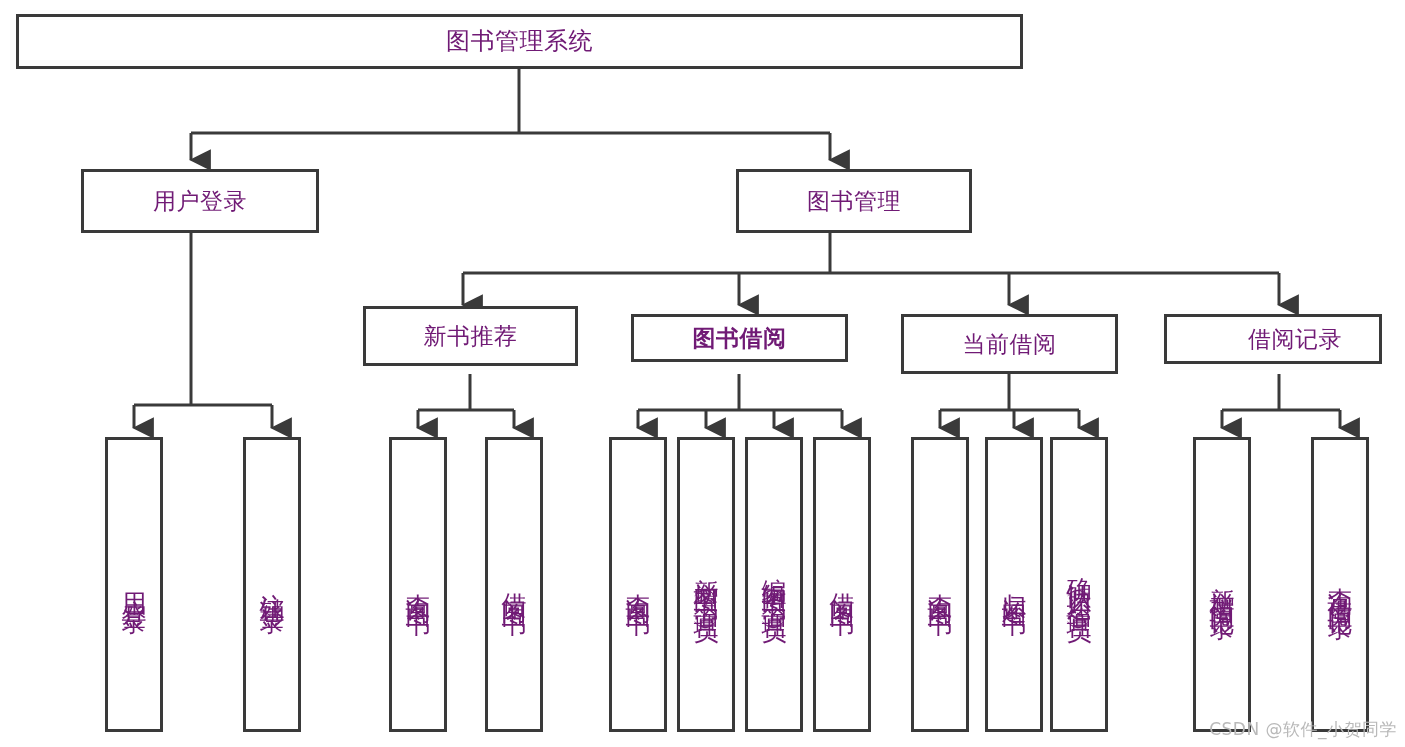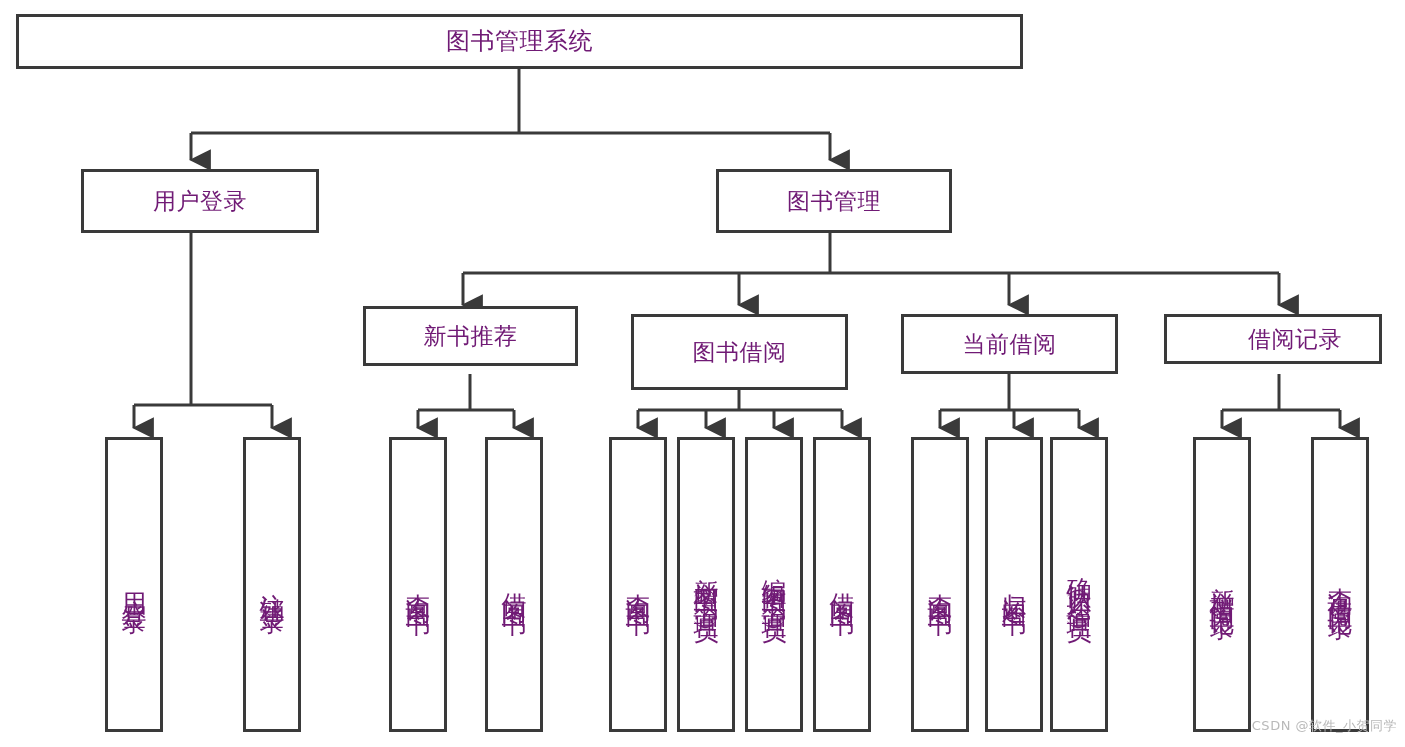--- a/index.html
+++ b/index.html
@@ -58,22 +58,22 @@
     writing-mode: vertical-rl;
     text-orientation: upright;
     font-size: 25px;
     line-height: 1.0;
     letter-spacing: 6px;
     white-space: nowrap;
   }
   #watermark {
     position: absolute;
     right: 8px;
-    bottom: 12px;
-    font-size: 13px;
+    bottom: 6px;
+    font-size: 17px;
     color: #b9b9b9;
     letter-spacing: 0.5px;
     white-space: nowrap;
     font-family: "DejaVu Sans", "Liberation Sans", sans-serif;
   }
 </style>
 </head>
 <body>
 
 <div id="canvas">
@@ -128,28 +128,28 @@
     </g>
   </svg>
 
   <div class="node horiz root" style="left:16px; top:14px; width:1007px; height:55px;">
     <span class="label">图书管理系统</span>
   </div>
 
   <div class="node horiz" style="left:81px; top:169px; width:238px; height:64px;">
     <span class="label">用户登录</span>
   </div>
-  <div class="node horiz" style="left:716px; top:169px; width:236px; height:64px;">
+  <div class="node horiz" style="left:736px; top:169px; width:236px; height:64px;">
     <span class="label">图书管理</span>
   </div>
 
   <div class="node horiz" style="left:363px; top:306px; width:215px; height:60px;">
     <span class="label">新书推荐</span>
   </div>
-  <div class="node horiz" style="left:631px; top:314px; width:217px; height:76px;">
+  <div class="node horiz" style="left:631px; top:314px; width:217px; height:48px;font-weight:bold;">
     <span class="label">图书借阅</span>
   </div>
   <div class="node horiz" style="left:901px; top:314px; width:217px; height:60px;">
     <span class="label">当前借阅</span>
   </div>
   <div class="node horiz" style="left:1164px; top:314px; width:218px; height:50px;padding-left:44px;">
     <span class="label">借阅记录</span>
   </div>
 
   <div class="node vert" style="left:105px; top:437px; width:58px; height:295px;">

